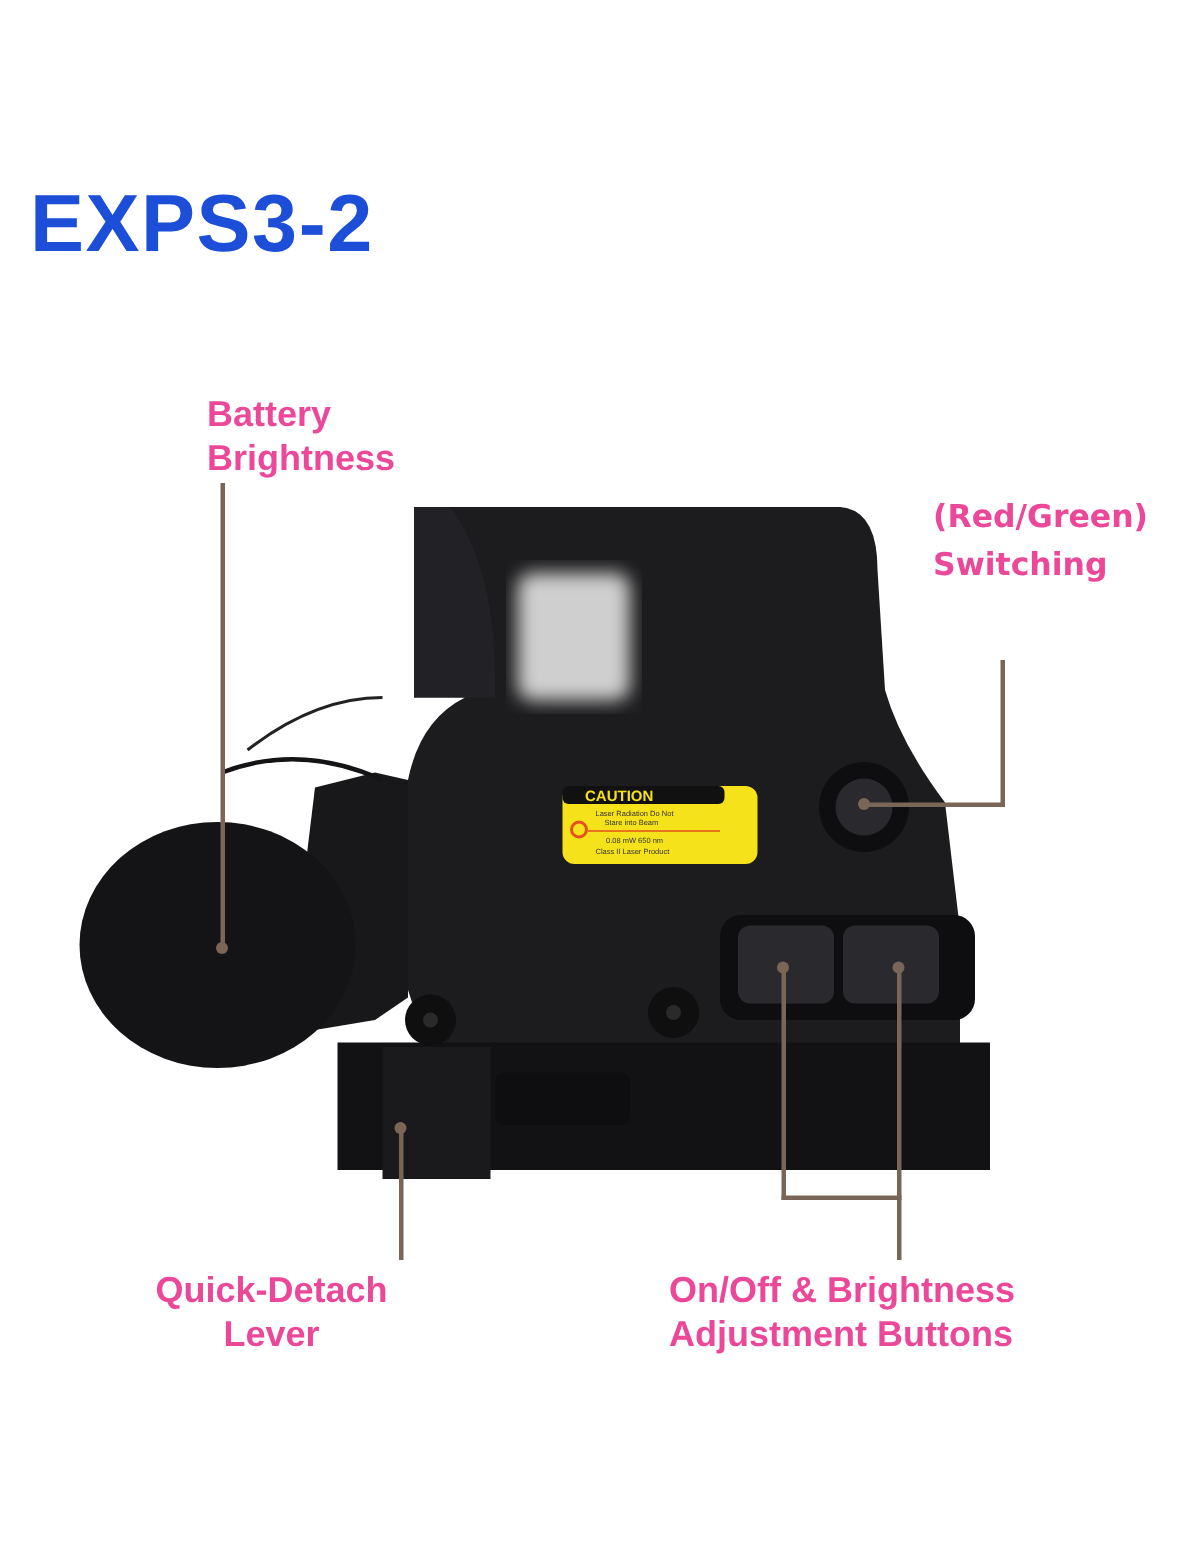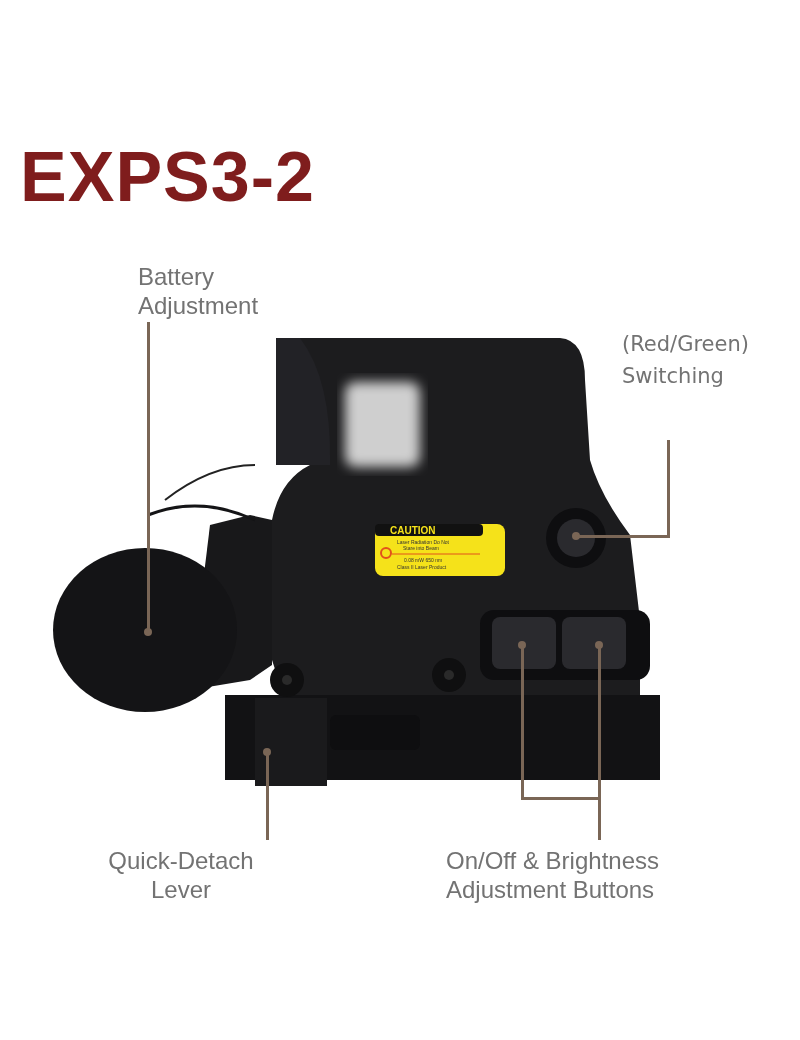--- a/index.html
+++ b/index.html
@@ -1,32 +1,32 @@
 <!DOCTYPE html>
 <html><head>
 <meta charset="utf-8">
 <style>
   html, body { margin: 0; padding: 0; }
   body { width: 800px; height: 1040px; background: #ffffff; position: relative; overflow: hidden; font-family: "Liberation Sans", sans-serif; }
   .abs { position: absolute; }
-  .title { left: 20px; top: 142px; font-size: 70px; font-weight: bold; color: #7f1d1d; letter-spacing: 1px; line-height: 1; }
-  .label { font-weight: normal; color: #737373; font-size: 24px; line-height: 29px; }
+  .title { left: 20px; top: 122px; font-size: 54px; font-weight: bold; color: #1d4ed8; letter-spacing: 1px; line-height: 1; }
+  .label { font-weight: bold; color: #ec4899; font-size: 24px; line-height: 29px; }
   .label-sans { font-family: "DejaVu Sans", sans-serif; font-size: 21px; line-height: 32px; }
   .line { background: #7a6656; position: absolute; }
   .dot { position: absolute; width: 8px; height: 8px; border-radius: 50%; background: #7a6656; }
   .device { left: 40px; top: 320px; width: 640px; height: 480px; }
 </style>
 </head>
 <body>
 
 <div class="abs title">EXPS3-2</div>
 
 <div class="abs label" style="left:138px; top:262px;">
   <div>Battery</div>
-  <div>Adjustment</div>
+  <div>Brightness</div>
 </div>
 
 <div class="abs label label-sans" style="left:622px; top:328px;">
   <div>(Red/Green)</div>
   <div>Switching</div>
 </div>
 
 <div class="abs label" style="left:92px; top:846px; text-align:center; width:178px;">
   <div>Quick-Detach</div>
   <div>Lever</div>

